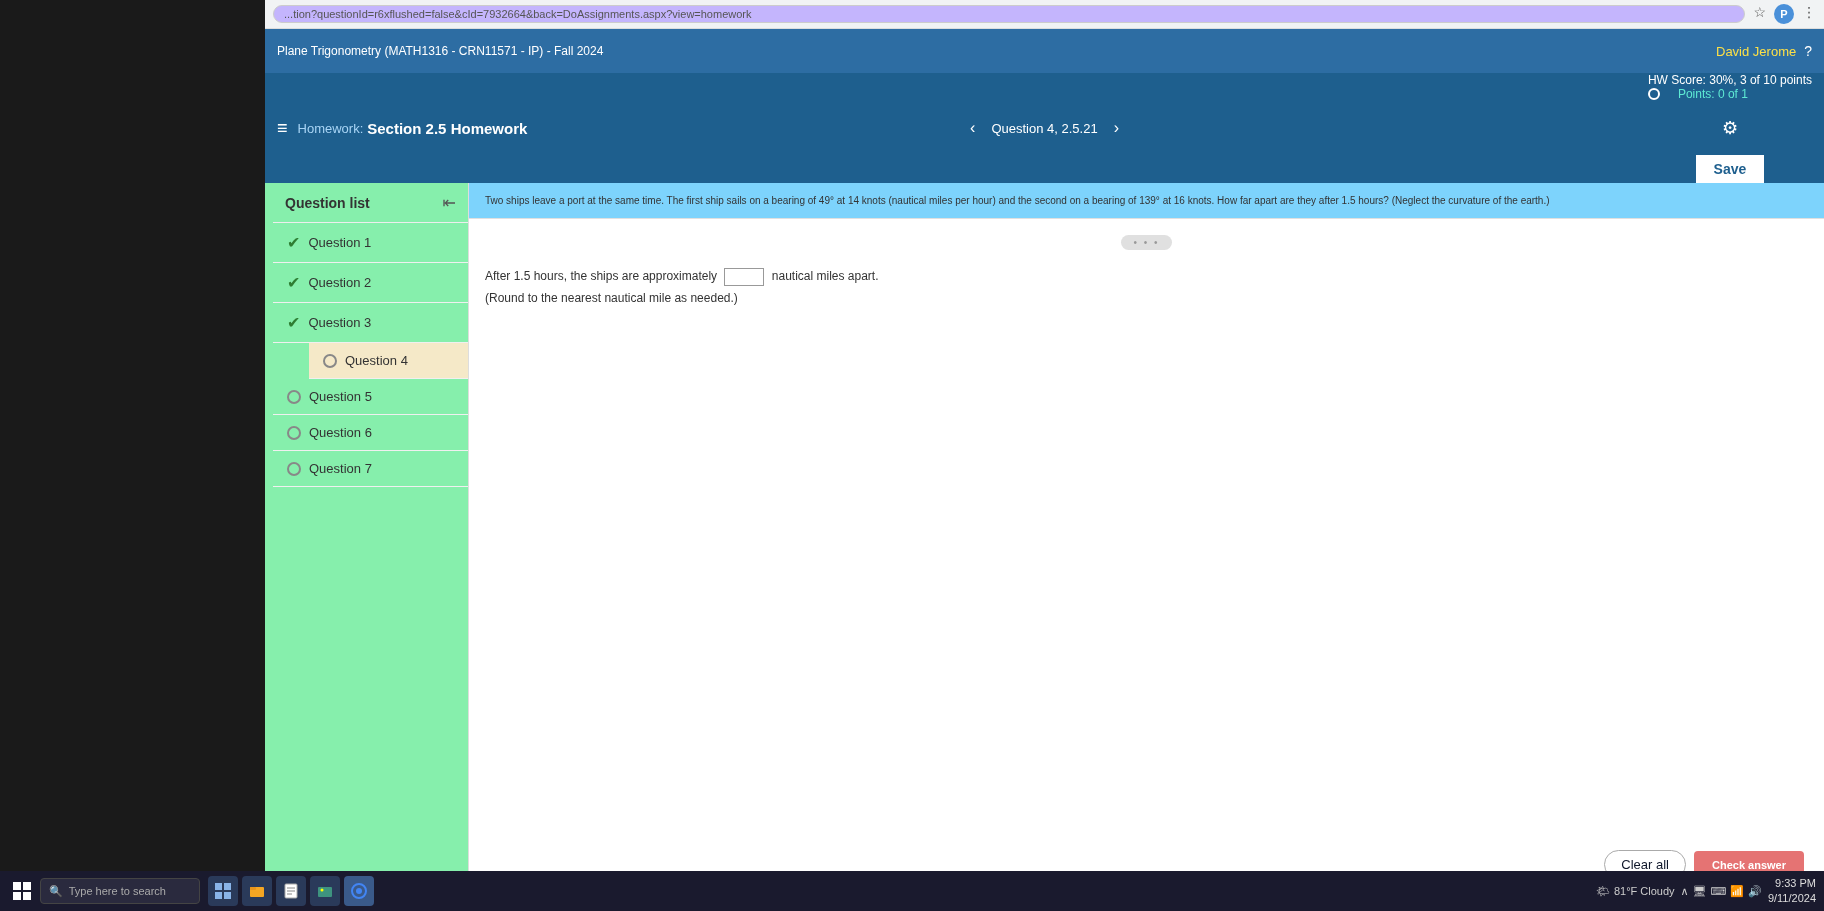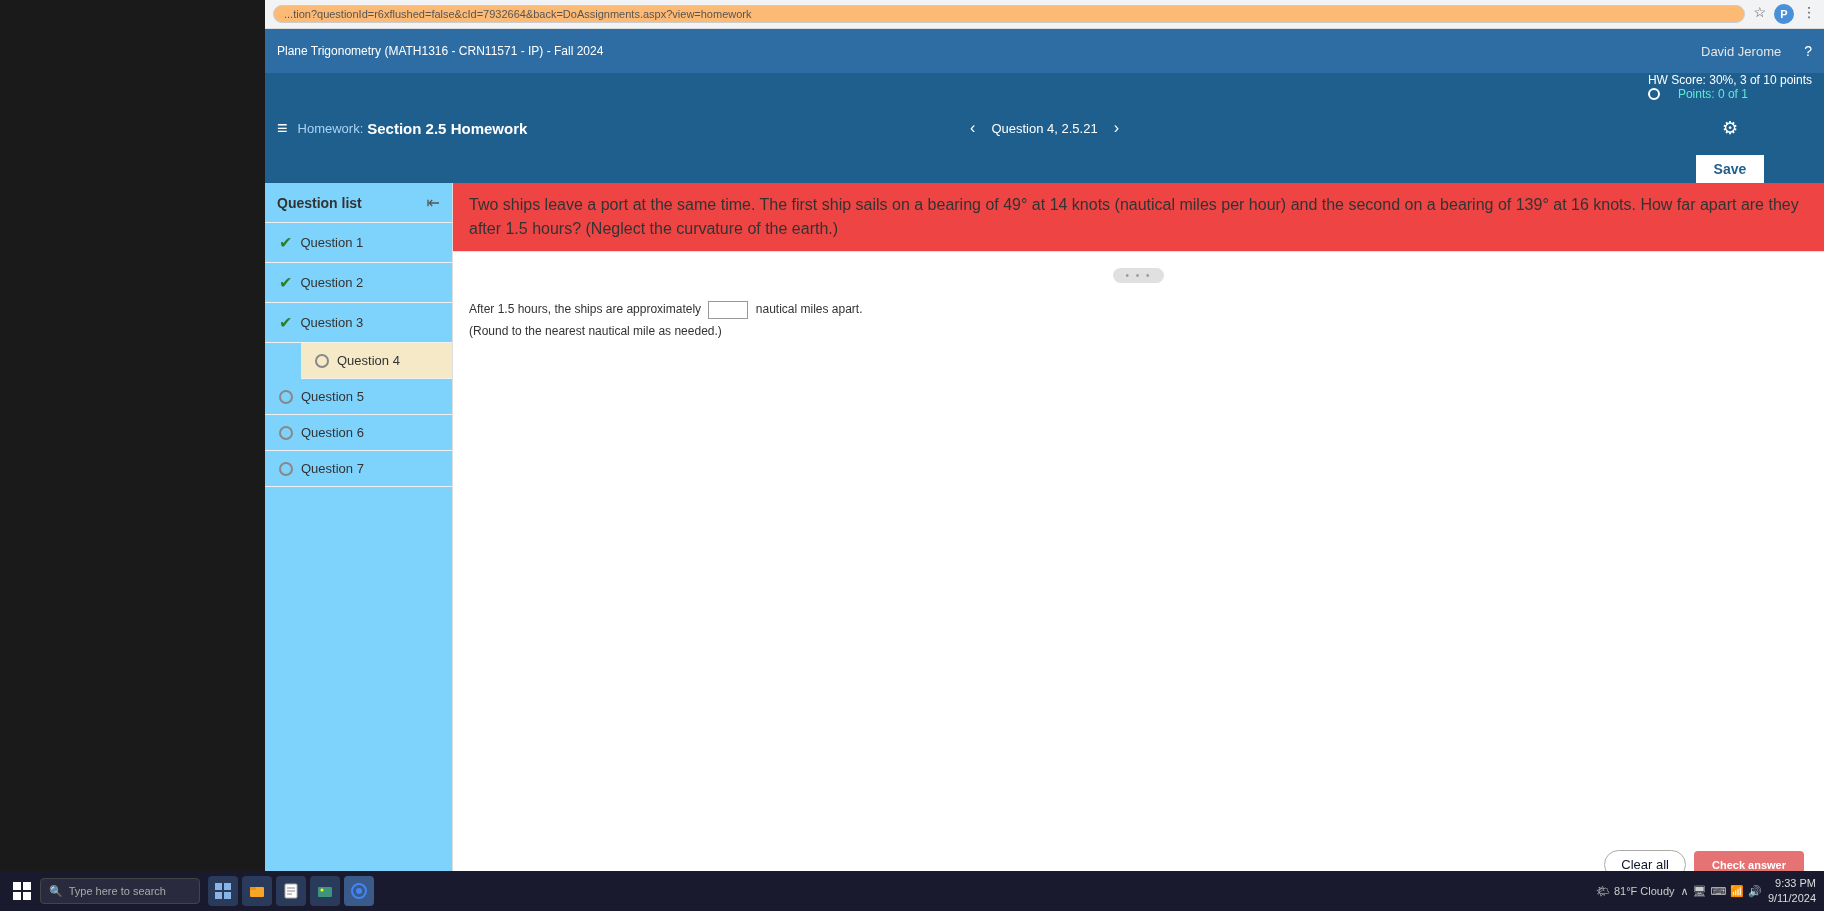--- a/index.html
+++ b/index.html
@@ -37,21 +37,21 @@
       padding: 4px 8px;
       display: flex;
       align-items: center;
       border-bottom: 1px solid #ddd;
       min-height: 28px;
     }
     .browser-url {
       flex: 1;
       font-size: 11px;
       color: #555;
-      background: #fdba74;
+      background: #c4b5fd;
       border: 1px solid #ccc;
       border-radius: 12px;
       padding: 2px 10px;
       white-space: nowrap;
       overflow: hidden;
       text-overflow: ellipsis;
     }
     .browser-icons {
       display: flex;
       gap: 8px;
@@ -61,21 +61,20 @@
     }
 
     
     .app-header {
       background: #2d6da3;
       color: white;
       display: flex;
       align-items: center;
       padding: 12px 12px;
       min-height: 44px;
-      gap: 15px;
     }
     .app-title {
       font-size: 12px;
       font-weight: normal;
       color: #fff;
     }
 
     
     .top-bar {
       background: #1e5f8e;
@@ -169,25 +168,26 @@
 
     
     .main-content {
       display: flex;
       flex: 1;
       overflow: hidden;
     }
 
     
     .sidebar {
-      width: 188px;
+      width: 204px;
       border-right: 1px solid #ddd;
-      background: #7dd3fc;
+      background: #86efac;
       flex-shrink: 0;
       overflow-y: auto;
+      padding-left: 8px;
     }
     .sidebar-header {
       display: flex;
       align-items: center;
       padding: 10px 12px;
       border-bottom: 1px solid #eee;
       gap: 8px;
     }
     .sidebar-title {
       font-size: 14px;
@@ -236,24 +236,24 @@
     }
 
     
     .question-area {
       flex: 1;
       display: flex;
       flex-direction: column;
       overflow: hidden;
     }
     .question-text-bar {
-      background: #ef4444;
+      background: #7dd3fc;
       padding: 10px 16px;
       border-bottom: 1px solid #e0e0e0;
-      font-size: 16px;
+      font-size: 10px;
       color: #333;
       line-height: 1.5;
     }
     .question-body {
       flex: 1;
       padding: 16px;
       position: relative;
     }
     .divider-bar {
       display: flex;
@@ -435,21 +435,21 @@
       position: absolute;
       top: 0;
       left: 0;
       width: 265px;
       bottom: 40px;
       background: #1a1a1a;
     }
 
     
     .user-info {
-      color: #e5e5e5;
+      color: #fde047;
       font-size: 13px;
       margin-left: auto;
     }
     .help-icon {
       color: white;
       font-size: 14px;
       margin-left: 8px;
       cursor: pointer;
     }
   </style>

